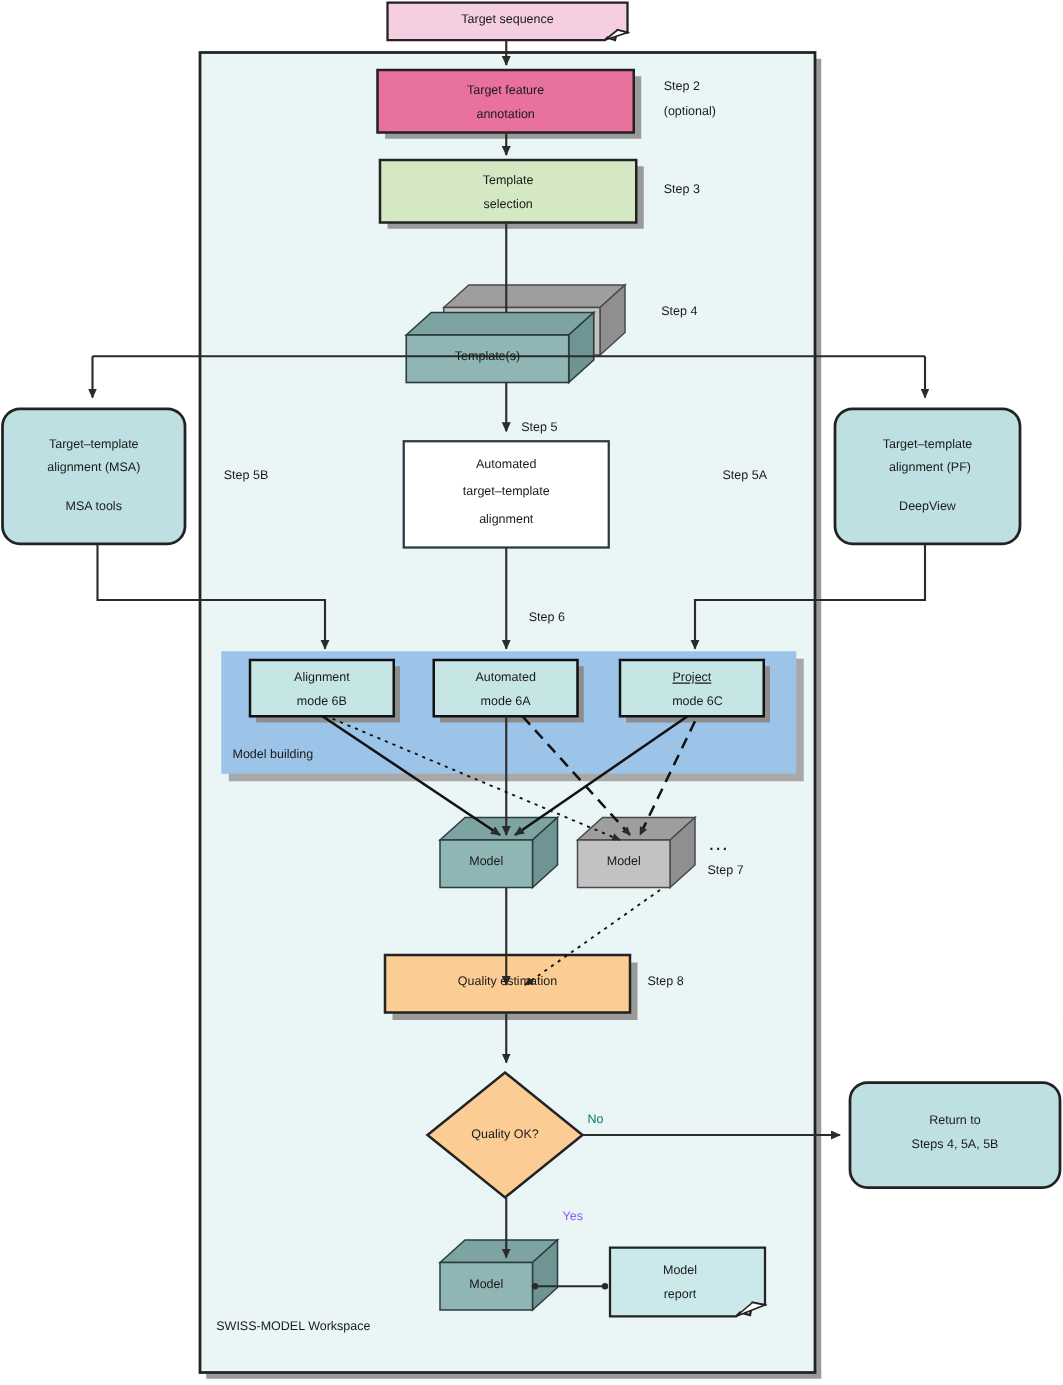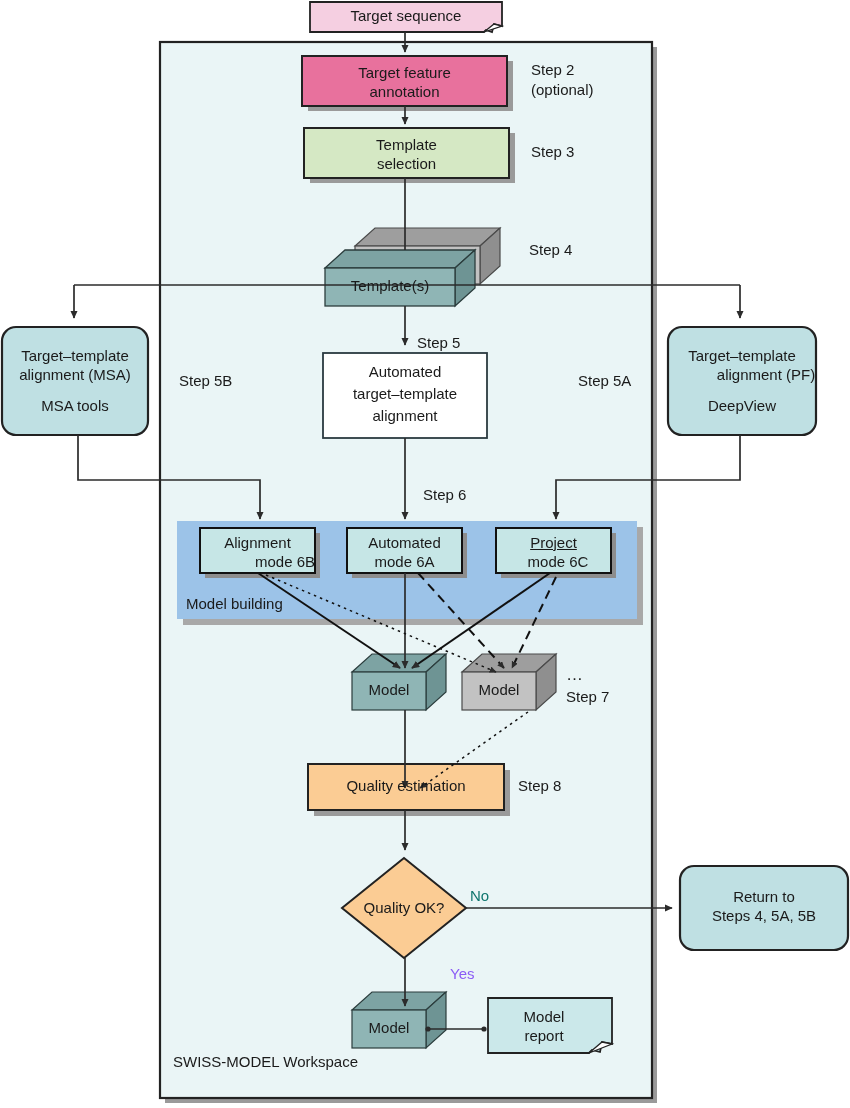--- a/index.html
+++ b/index.html
@@ -10,21 +10,21 @@
   #stage{
     position:relative;
     width:850px;
     height:1108px;
     overflow:hidden;
     background:#ffffff;
   }
   #stage svg{position:absolute;left:0;top:0;}
   .lbl{
     position:absolute;
-    font-size:15px;
+    font-size:10px;
     color:#1a1a1a;
     line-height:18px;
     white-space:pre;
     pointer-events:none;
   }
   .ctr{text-align:center;}
 </style>
 </head>
 <body>
 
@@ -201,25 +201,25 @@
 
   <div class="lbl ctr" style="left:323px;top:363px;width:164px;">Automated</div>
   <div class="lbl ctr" style="left:323px;top:385px;width:164px;">target–template</div>
   <div class="lbl ctr" style="left:323px;top:407px;width:164px;">alignment</div>
 
   <div class="lbl ctr" style="left:2px;top:347px;width:146px;">Target–template</div>
   <div class="lbl ctr" style="left:2px;top:366px;width:146px;">alignment (MSA)</div>
   <div class="lbl ctr" style="left:2px;top:397px;width:146px;">MSA tools</div>
 
   <div class="lbl ctr" style="left:668px;top:347px;width:148px;">Target–template</div>
-  <div class="lbl ctr" style="left:668px;top:366px;width:152px;padding-left:22px;">alignment (PF)</div>
+  <div class="lbl ctr" style="left:668px;top:366px;width:152px;">alignment (PF)</div>
   <div class="lbl ctr" style="left:668px;top:397px;width:148px;">DeepView</div>
 
   <div class="lbl ctr" style="left:200px;top:534px;width:115px;">Alignment</div>
-  <div class="lbl ctr" style="left:200px;top:553px;width:115px;text-align:right;">mode 6B</div>
+  <div class="lbl ctr" style="left:200px;top:553px;width:115px;">mode 6B</div>
 
   <div class="lbl ctr" style="left:347px;top:534px;width:115px;">Automated</div>
   <div class="lbl ctr" style="left:347px;top:553px;width:115px;">mode 6A</div>
 
   <div class="lbl ctr" style="left:496px;top:534px;width:115px;text-decoration:underline;">Project</div>
   <div class="lbl ctr" style="left:496px;top:553px;width:124px;">mode 6C</div>
 
   <div class="lbl" style="left:186px;top:595px;">Model building</div>
 
   <div class="lbl ctr" style="left:352px;top:681px;width:74px;">Model</div>

